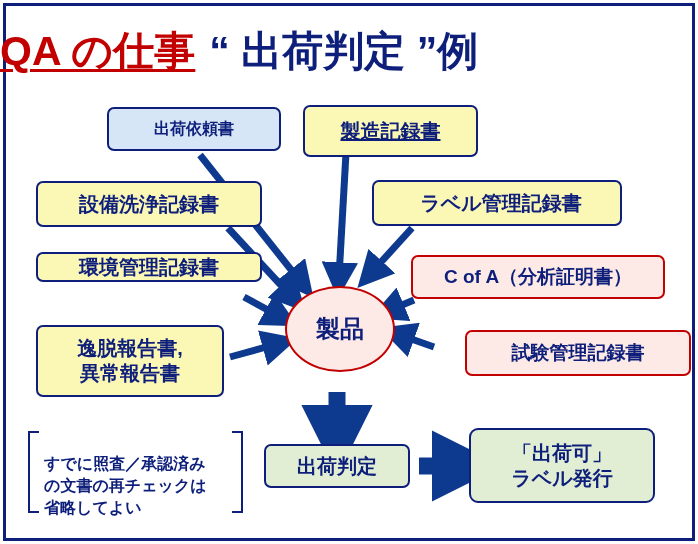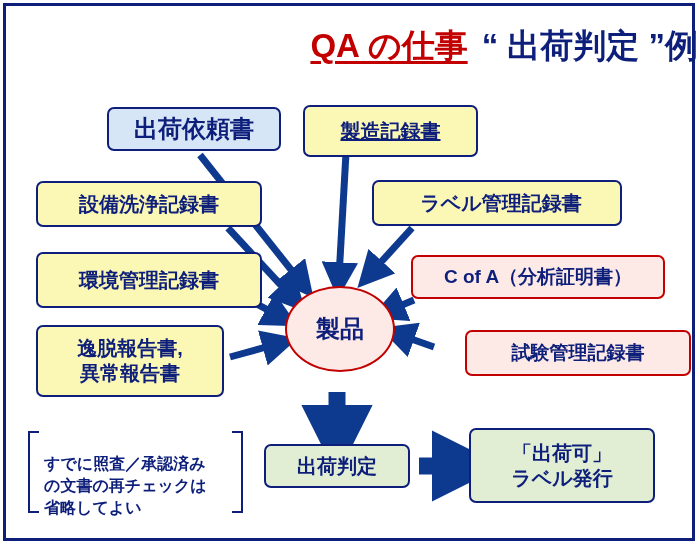--- a/index.html
+++ b/index.html
@@ -25,24 +25,24 @@
     border: 3px solid #0d1f7a;
     box-sizing: border-box;
   }
 
   
   .title {
     position: absolute;
     left: 0;
     top: 24px;
     width: 698px;
-    text-align: right;
+    text-align: left;
     white-space: nowrap;
     color: #c20000;
-    font-size: 33px;
+    font-size: 41px;
     font-weight: bold;
     letter-spacing: 0px;
   }
   .title .seg {
     display: inline-block;
     vertical-align: bottom;
   }
   .title .under {
     text-decoration: underline;
     text-decoration-thickness: 3px;
@@ -62,21 +62,21 @@
     text-align: center;
     font-weight: bold;
     line-height: 1.25;
     white-space: pre-line;
   }
   .box-blue {
     background: #d6e6f7;
     border: 2px solid #0d1f7a;
     border-radius: 7px;
     color: #0d1f7a;
-    font-size: 24px;
+    font-size: 16px;
   }
   .box-yellow {
     background: #fbf7b5;
     border: 2px solid #0d1f7a;
     border-radius: 7px;
     color: #0d1f7a;
     font-size: 20px;
   }
   .box-pink {
     background: #fde9e6;
@@ -204,34 +204,34 @@
   </svg>
 
   <div class="box box-blue" style="left:107px; top:107px; width:174px; height:44px;">出荷依頼書</div>
 
   <div class="box box-yellow" style="left:303px; top:105px; width:175px; height:52px;text-decoration:underline;">製造記録書</div>
 
   <div class="box box-yellow" style="left:36px; top:181px; width:226px; height:46px;">設備洗浄記録書</div>
 
   <div class="box box-yellow" style="left:372px; top:180px; width:250px; height:46px;padding-left:8px;">ラベル管理記録書</div>
 
-  <div class="box box-yellow" style="left:36px; top:252px; width:226px; height:56px;">環境管理記録書</div>
+  <div class="box box-yellow" style="left:36px; top:252px; width:226px; height:30px;">環境管理記録書</div>
 
   <div class="box box-pink" style="left:411px; top:255px; width:254px; height:44px;">C of A（分析証明書）</div>
 
   <div class="box box-yellow" style="left:36px; top:325px; width:188px; height:72px;">逸脱報告書,
 異常報告書</div>
 
   <div class="box box-pink" style="left:436px; top:330px; width:226px; height:46px;margin-left:29px;">試験管理記録書</div>
 
   <div class="center-node">製品</div>
 
   <div class="box box-green" style="left:264px; top:444px; width:146px; height:44px;">出荷判定</div>
 
-  <div class="box box-green" style="left:469px; top:428px; width:186px; height:75px;">「出荷可」
+  <div class="box box-green" style="left:469px; top:428px; width:186px; height:75px;border-radius:9px;">「出荷可」
 ラベル発行</div>
 
   <div class="bracket left"></div>
   <div class="bracket right"></div>
   <div class="note">すでに照査／承認済み
 の文書の再チェックは
 省略してよい</div>
 
 </div>
 

